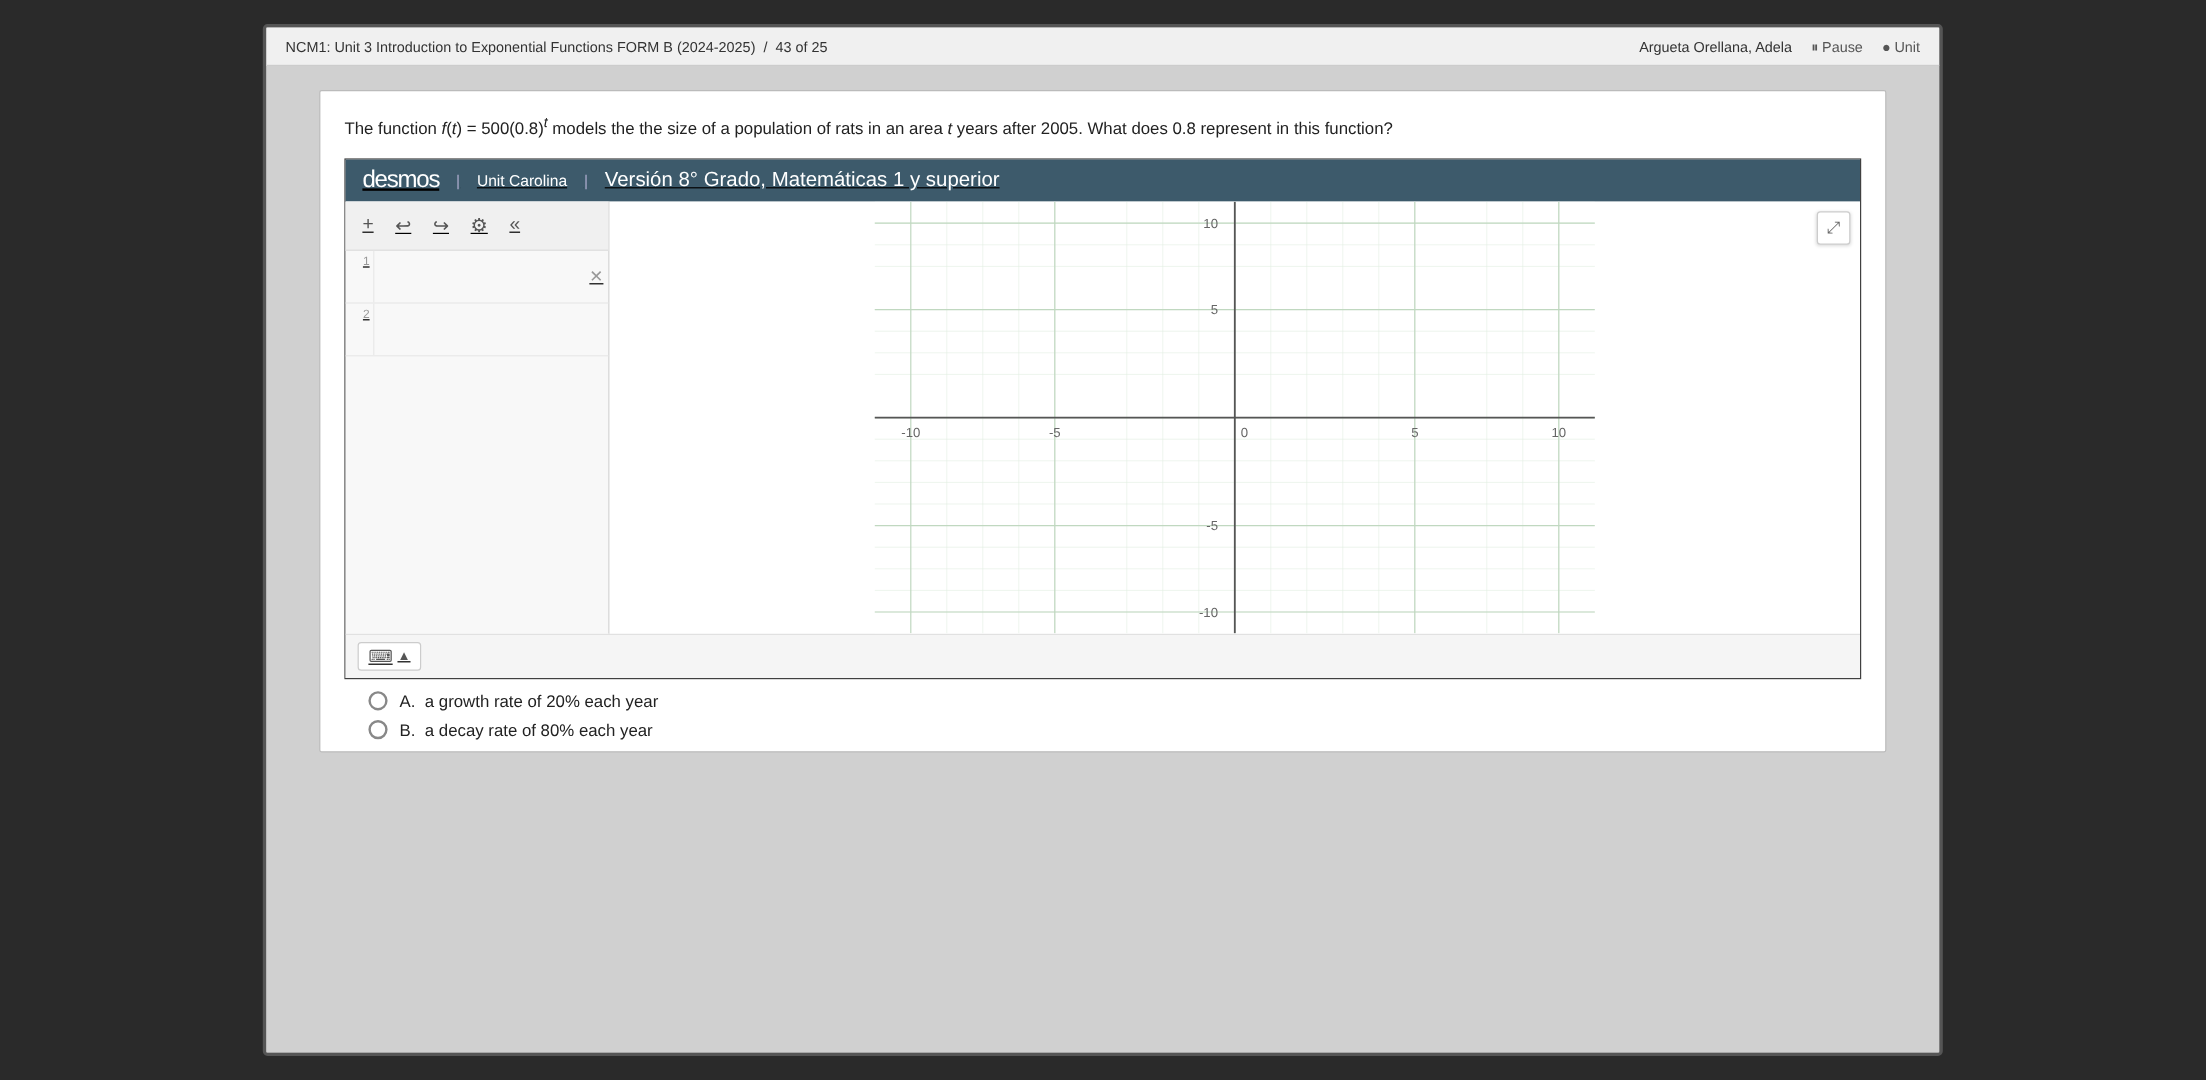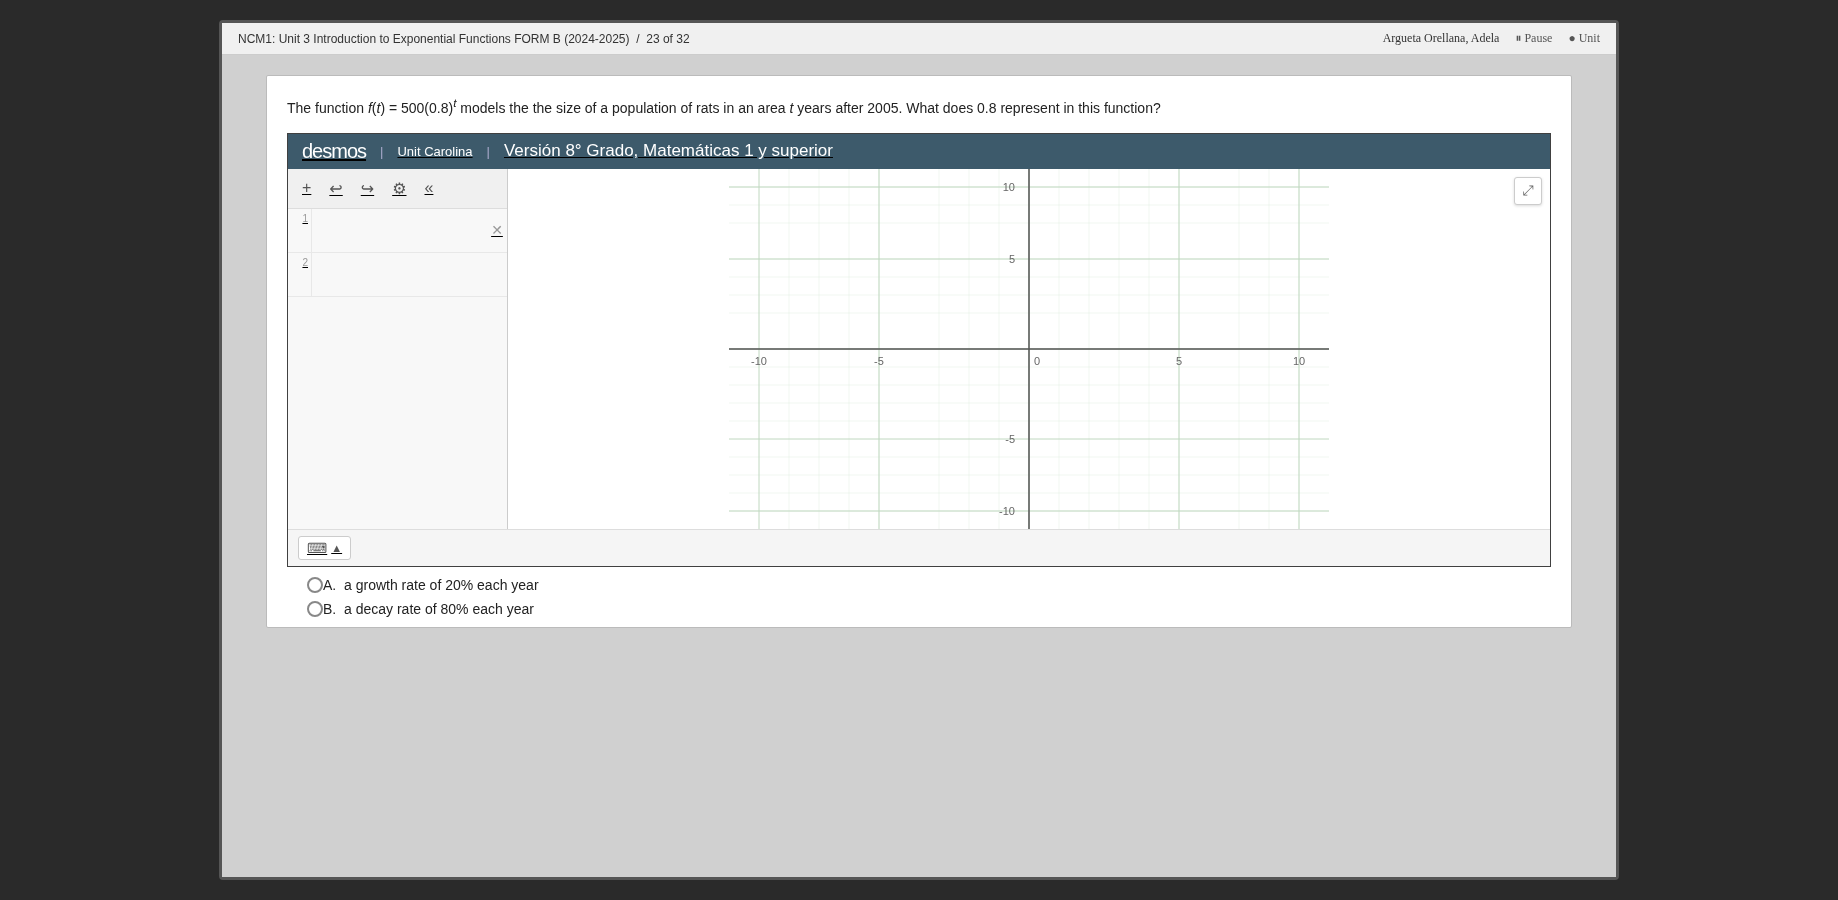--- a/index.html
+++ b/index.html
@@ -41,21 +41,20 @@
 
     .top-bar-title {
       font-size: 12px;
       color: #333;
     }
 
     .top-bar-right {
       display: flex;
       align-items: center;
       gap: 16px;
-      font-family: Liberation Serif, serif;
     }
 
     .user-name {
       font-size: 12px;
       color: #333;
     }
 
     .pause-btn, .help-btn {
       font-size: 12px;
       color: #555;
@@ -256,20 +255,21 @@
     .answer-choices {
       padding: 10px 20px;
       display: flex;
       flex-direction: column;
       gap: 8px;
     }
 
     .choice {
       display: flex;
       align-items: center;
+      gap: 10px;
       font-size: 14px;
       color: #222;
       cursor: pointer;
     }
 
     .choice-radio {
       width: 16px;
       height: 16px;
       border-radius: 50%;
       border: 2px solid #888;
@@ -287,21 +287,21 @@
   </style>
 </head>
 <body>
 
 <div class="screen">
 
   <div class="top-bar">
     <div class="top-bar-title">
       <span>NCM1: Unit 3 Introduction to Exponential Functions FORM B (2024-2025)</span>
       &nbsp;/&nbsp;
-      <span>23 of 32</span>
+      <span>43 of 25</span>
     </div>
     <div class="top-bar-right">
       <span class="user-name">Argueta Orellana, Adela</span>
       <span class="pause-btn">
         <span>⏸</span>
         <span>Pause</span>
       </span>
       <span class="help-btn">
         <span>●</span>
         <span>Unit</span>

